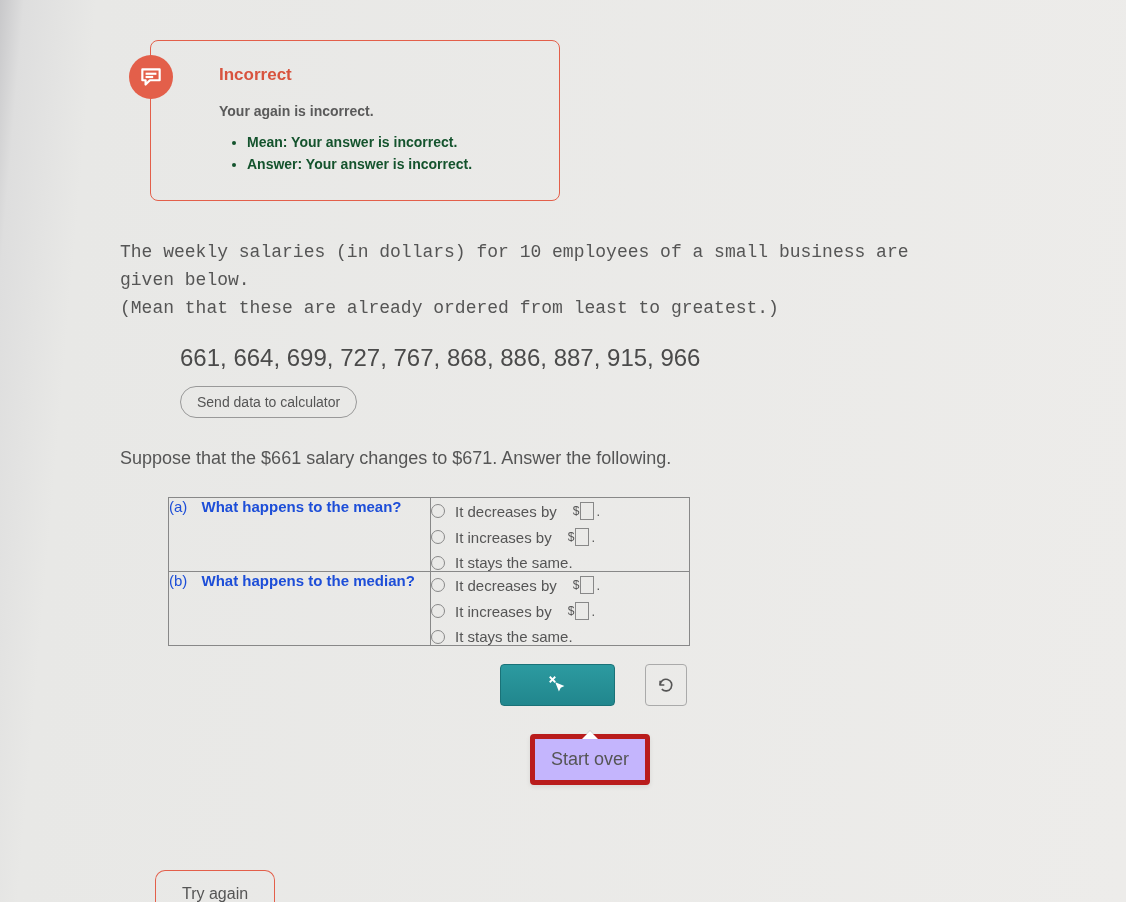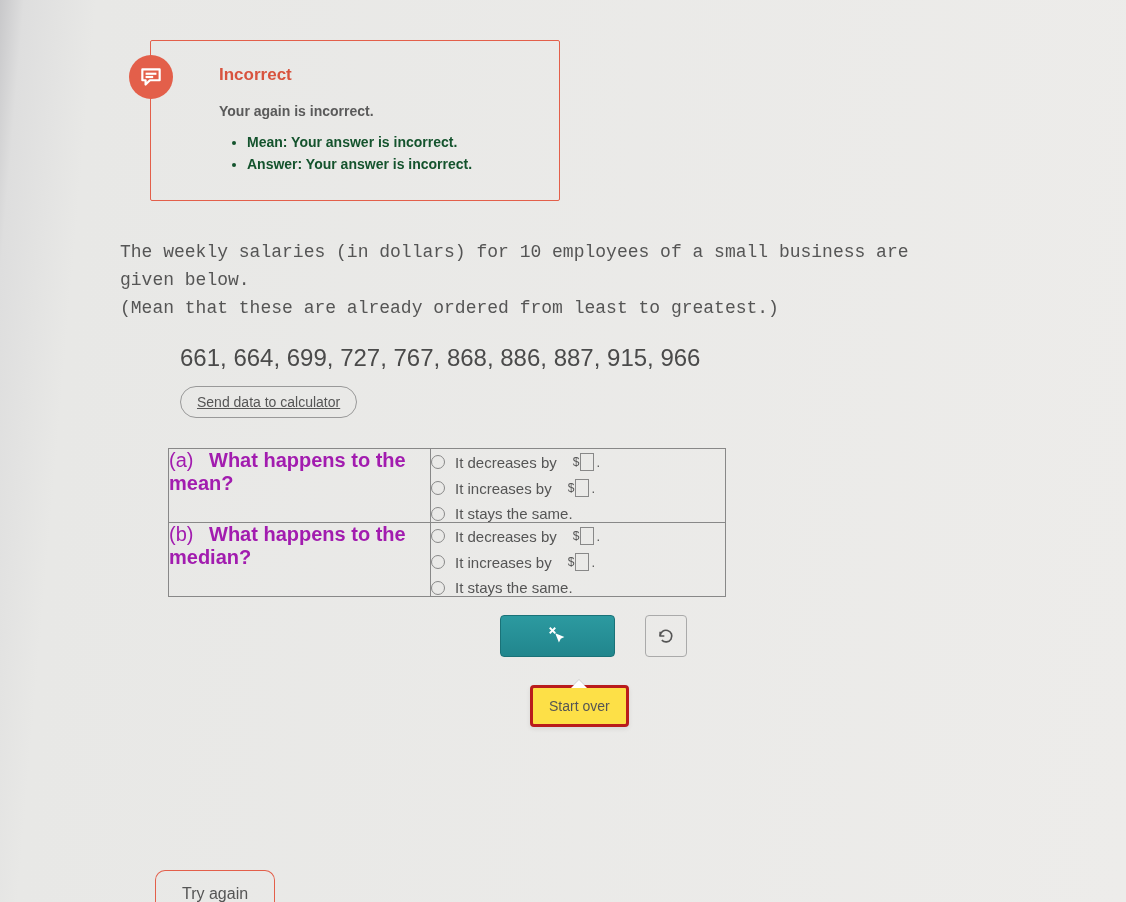--- a/index.html
+++ b/index.html
@@ -16,21 +16,21 @@
   .page {
     position: relative;
     padding: 40px 0 0 120px;
     width: 1126px;
   }
 
   
   .feedback-card {
     position: relative;
     border: 1px solid #e35f4a;
-    border-radius: 2px;
+    border-radius: 8px;
     width: 410px;
     padding: 24px 20px 24px 68px;
     margin-left: 30px;
     margin-bottom: 38px;
     background: transparent;
   }
   .feedback-icon-wrap {
     position: absolute;
     left: -22px;
     top: 14px;
@@ -84,50 +84,49 @@
     display: inline-block;
     margin-left: 60px;
     padding: 7px 16px;
     border: 1px solid #999;
     border-radius: 18px;
     font-size: 14px;
     color: #555;
     background: transparent;
     margin-bottom: 30px;
     cursor: pointer;
-    text-decoration: underline;
   }
   .body-text-2 {
     font-size: 18px;
     color: #555;
     margin-bottom: 28px;
   }
 
   
   .ans-table {
     border-collapse: collapse;
     margin-left: 48px;
     margin-bottom: 18px;
   }
   .ans-table td {
     border: 1px solid #888;
     padding: 0;
     vertical-align: top;
   }
   .q-cell {
     padding: 10px 14px;
-    font-size: 20px;
-    color: #a21caf;
+    font-size: 15px;
+    color: #1d4ed8;
     font-weight: 600;
     width: 262px;
     margin-top: 34px;
   }
   .q-cell .lbl { font-weight: 400; margin-right: 10px; }
   .opt-cell {
-    width: 295px;
+    width: 259px;
     padding: 10px 14px 12px 14px;
   }
   .opt-row {
     display: flex;
     align-items: center;
     gap: 10px;
     margin: 4px 0 8px 0;
     font-size: 15px;
     color: #555;
   }
@@ -186,25 +185,25 @@
     background: transparent;
   }
   .reset-btn svg { width: 20px; height: 20px; }
 
   
   .tooltip {
     position: relative;
     margin-left: 410px;
     margin-top: 28px;
     display: inline-block;
-    background: #fde047;
-    border: 3px solid #b91c1c;
+    background: #c4b5fd;
+    border: 5px solid #b91c1c;
     border-radius: 4px;
     padding: 10px 16px;
-    font-size: 14px;
+    font-size: 18px;
     color: #555;
     box-shadow: 0 2px 5px rgba(0,0,0,0.08);
   }
   .tooltip::before {
     content: "";
     position: absolute;
     top: -8px;
     left: 50%;
     transform: translateX(-50%);
     border-left: 8px solid transparent;
@@ -261,20 +260,21 @@
   
   <div class="body-text">
     <span>The weekly salaries (in dollars) for 10 employees of a small business are given below.</span><br>
     <span>(Mean that these are already ordered from least to greatest.)</span>
   </div>
 
   <div class="data-row">661, 664, 699, 727, 767, 868, 886, 887, 915, 966</div>
 
   <button class="send-btn">Send data to calculator</button>
 
+  <div class="body-text-2">Suppose that the $661 salary changes to $671. Answer the following.</div>
 
   
   <table class="ans-table">
     <tbody>
         <tr>
       <td class="q-cell">
         <span class="lbl">(a)</span>
         <span>What happens to the mean?</span>
       </td>
       <td class="opt-cell">

